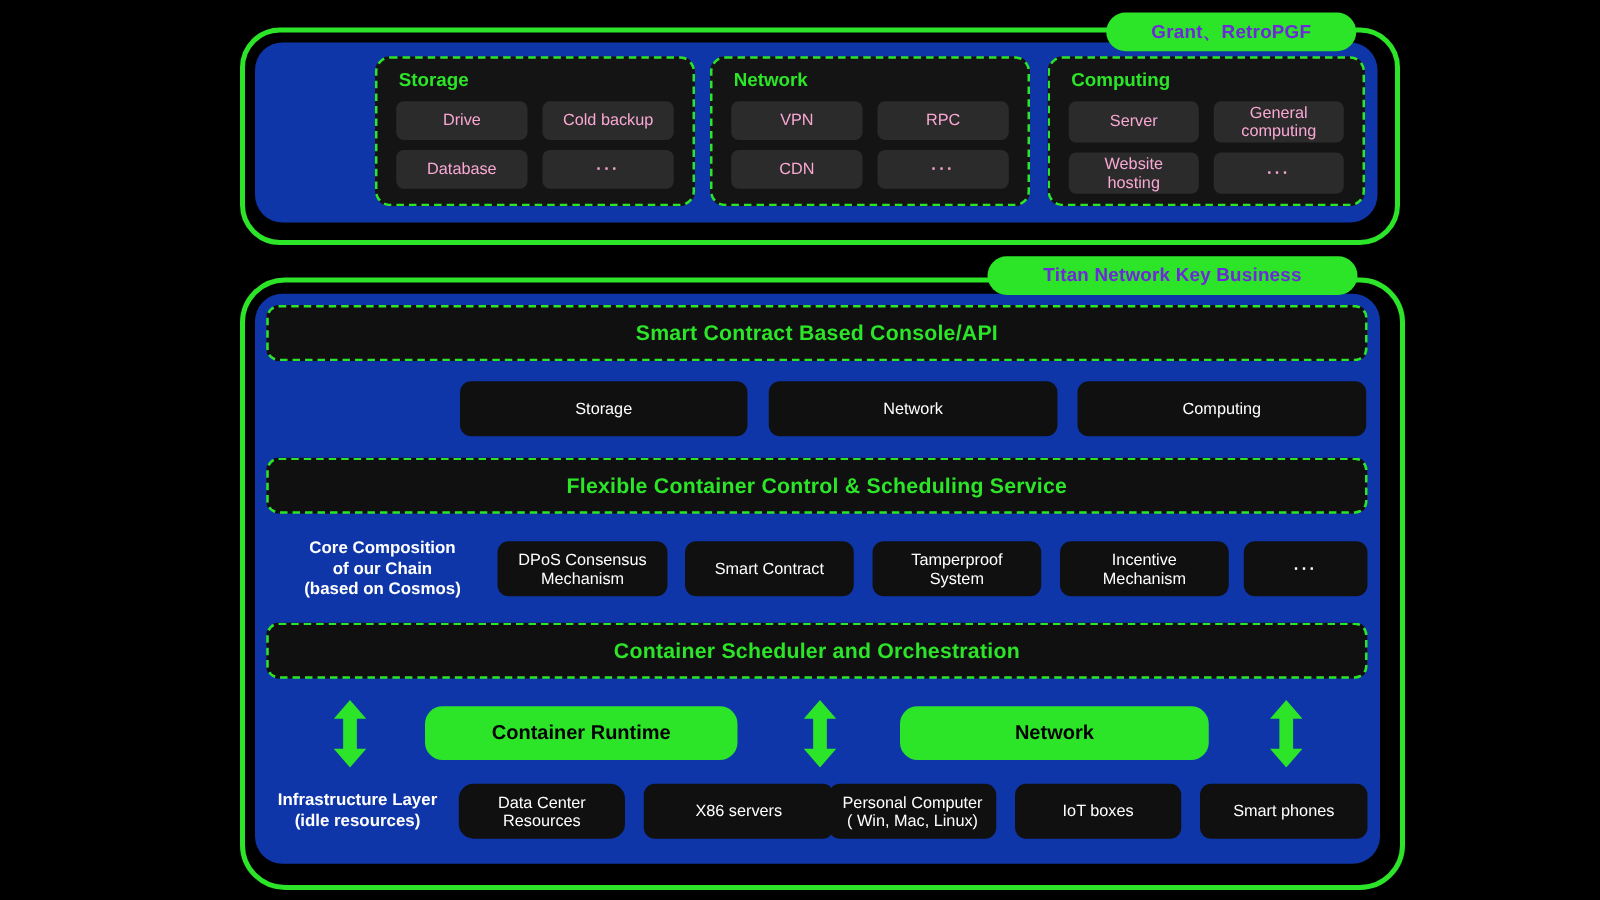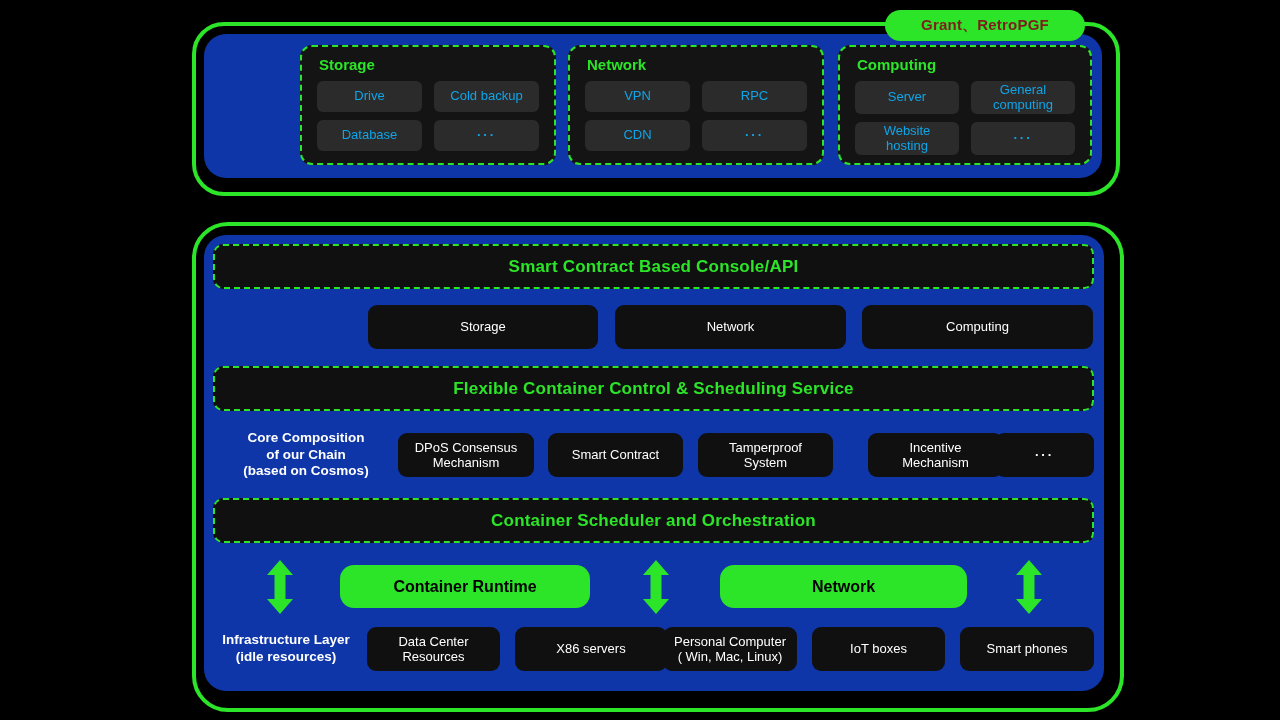--- a/index.html
+++ b/index.html
@@ -12,33 +12,33 @@
     --green:#2ce428;
     --blue:#0e36a8;
     --panel-dark:#141414;
     --chip:#2b2b2b;
     --btn-dark:#101010;
   }
   .stage{position:absolute;inset:0;background:#000;}
   .frame{position:absolute;border:4px solid var(--green);border-radius:32px;background:#000;}
   .panel{position:absolute;background:var(--blue);border-radius:22px;}
   .badge{
-    position:absolute;background:var(--green);color:#7f1d1d;font-weight:bold;
+    position:absolute;background:var(--green);color:#6d28d9;font-weight:bold;
     font-size:15px;display:flex;align-items:center;justify-content:center;
     border-radius:17px;z-index:5;letter-spacing:.2px;
   }
   .group{
     position:absolute;background:var(--panel-dark);border:2px dashed var(--green);
     border-radius:12px;box-sizing:border-box;padding:9px 15px 12px;
     display:flex;flex-direction:column;
   }
   .group-title{color:var(--green);font-weight:bold;font-size:15px;margin:0 0 8px 2px;}
   .group-grid{flex:1;display:grid;grid-template-columns:1fr 1fr;gap:8px 12px;}
   .chip{
-    background:var(--chip);border-radius:6px;color:#0ea5e9;font-size:13px;
+    background:var(--chip);border-radius:6px;color:#f9a8d4;font-size:13px;
     display:flex;align-items:center;justify-content:center;text-align:center;
     white-space:pre-line;line-height:1.12;padding:2px 4px;min-height:26px;
   }
   .bar{
     position:absolute;background:var(--btn-dark);border:2px dashed var(--green);
     border-radius:10px;box-sizing:border-box;display:flex;align-items:center;justify-content:center;
     color:var(--green);font-weight:bold;font-size:17px;letter-spacing:.2px;
   }
   .dark-btn{
     position:absolute;background:var(--btn-dark);border-radius:9px;color:#fff;
@@ -95,20 +95,21 @@
         <div class="chip">Server</div>
         <div class="chip">General
 computing</div>
         <div class="chip">Website
 hosting</div>
         <div class="chip dots">···</div>
       </div>
     </div>
   </div>
 
+  <div class="badge" style="left:790px;top:205px;width:296px;height:31px;">Titan Network Key Business</div>
 
   <div class="frame" style="left:192px;top:222px;width:924px;height:482px;border-radius:36px;"></div>
 
   <div class="panel" style="left:204px;top:235px;width:900px;height:456px;">
 
     <div class="bar" style="left:9px;top:9px;width:881px;height:45px;">Smart Contract Based Console/API</div>
 
     <div class="dark-btn" style="left:164px;top:70px;width:230px;height:44px;">Storage</div>
     <div class="dark-btn" style="left:411px;top:70px;width:231px;height:44px;">Network</div>
     <div class="dark-btn" style="left:658px;top:70px;width:231px;height:44px;">Computing</div>
@@ -116,21 +117,21 @@
     <div class="bar" style="left:9px;top:131px;width:881px;height:45px;">Flexible Container Control &amp; Scheduling Service</div>
 
     <div class="layer-label" style="left:12px;top:192px;width:180px;height:56px;font-size:13.5px;">Core Composition
 of our Chain
 (based on Cosmos)</div>
     <div class="dark-btn" style="left:194px;top:198px;width:136px;height:44px;">DPoS Consensus
 Mechanism</div>
     <div class="dark-btn" style="left:344px;top:198px;width:135px;height:44px;">Smart Contract</div>
     <div class="dark-btn" style="left:494px;top:198px;width:135px;height:44px;">Tamperproof
 System</div>
-    <div class="dark-btn" style="left:644px;top:198px;width:135px;height:44px;margin-left:20px;">Incentive
+    <div class="dark-btn" style="left:644px;top:198px;width:135px;height:44px;">Incentive
 Mechanism</div>
     <div class="dark-btn dots" style="left:791px;top:198px;width:99px;height:44px;">···</div>
 
     <div class="bar" style="left:9px;top:263px;width:881px;height:45px;">Container Scheduler and Orchestration</div>
 
     <div class="arrow" style="left:63px;top:325px;">
       <svg width="26" height="54" viewBox="0 0 26 54">
           <polygon points="13,0 26,15 18.5,15 18.5,39 26,39 13,54 0,39 7.5,39 7.5,15 0,15" fill="currentColor"></polygon>
         </svg>
     </div>
@@ -142,21 +143,21 @@
     </div>
     <div class="pill" style="left:516px;top:330px;width:247px;height:43px;">Network</div>
     <div class="arrow" style="left:812px;top:325px;">
       <svg width="26" height="54" viewBox="0 0 26 54">
           <polygon points="13,0 26,15 18.5,15 18.5,39 26,39 13,54 0,39 7.5,39 7.5,15 0,15" fill="currentColor"></polygon>
         </svg>
     </div>
 
     <div class="layer-label" style="left:2px;top:393px;width:160px;height:42px;font-size:13.5px;">Infrastructure Layer
 (idle resources)</div>
-    <div class="dark-btn" style="left:163px;top:392px;width:133px;height:44px;">Data Center
+    <div class="dark-btn" style="left:163px;top:392px;width:133px;height:44px;border-radius:12px;">Data Center
 Resources</div>
     <div class="dark-btn" style="left:311px;top:392px;width:152px;height:44px;">X86 servers</div>
     <div class="dark-btn" style="left:459px;top:392px;width:134px;height:44px;">Personal Computer
 ( Win, Mac, Linux)</div>
     <div class="dark-btn" style="left:756px;top:392px;width:134px;height:44px;">Smart phones</div>
     <div class="dark-btn" style="left:608px;top:392px;width:133px;height:44px;">IoT boxes</div>
   </div>
 
 </div>
 

